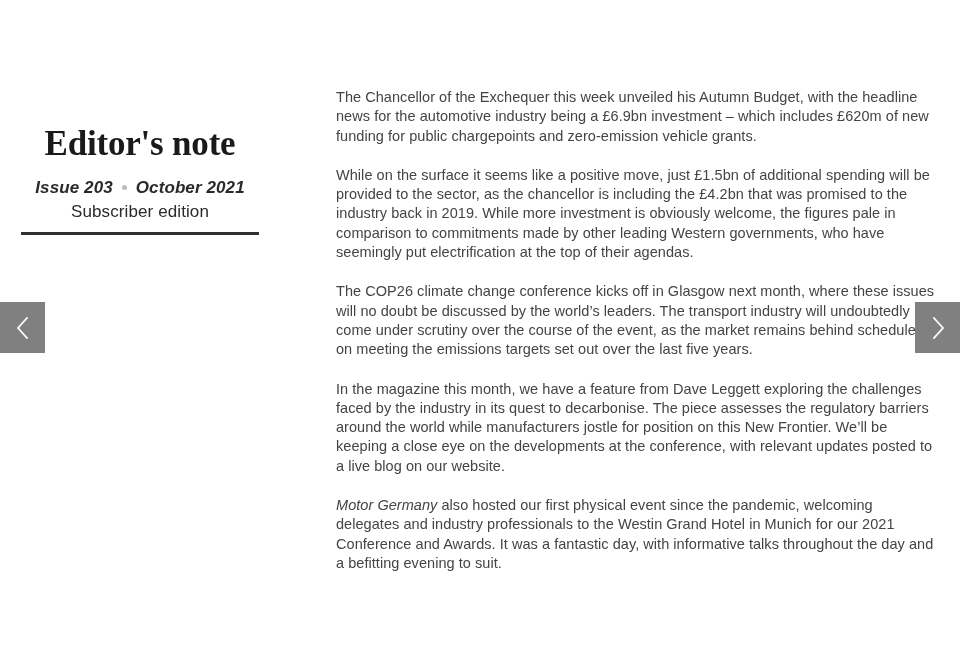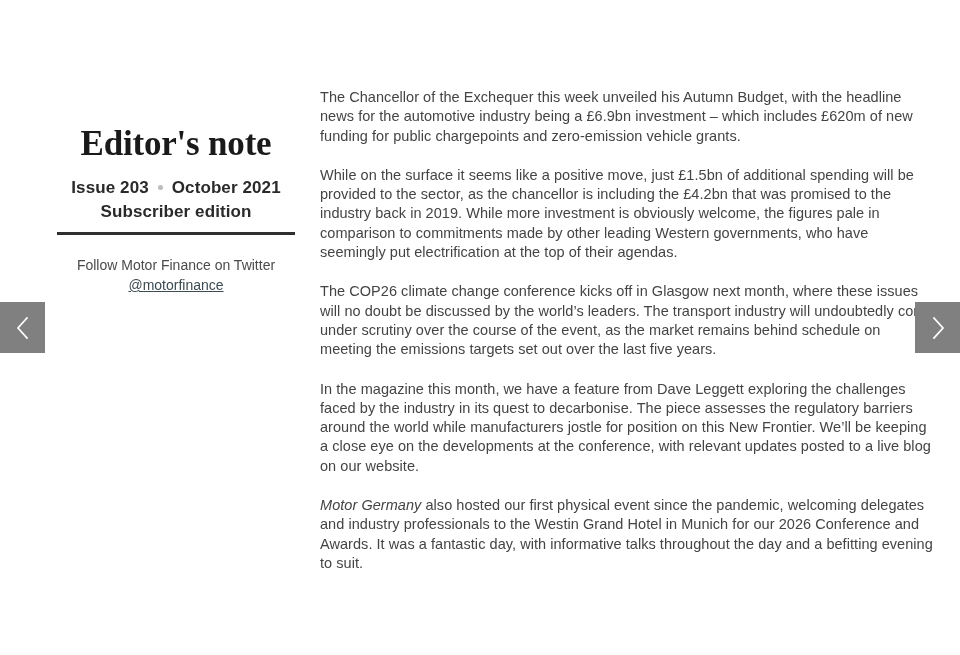--- a/index.html
+++ b/index.html
@@ -31,56 +31,56 @@
     height: 655px;
     box-sizing: border-box;
   }
 
   .masthead {
     position: absolute;
     left: 0;
     top: 122px;
     width: 280px;
     text-align: center;
-    margin-left: 36px;
   }
 
   .masthead-title {
     font-family: "Liberation Serif", "DejaVu Serif", serif;
     font-weight: bold;
     font-size: 35px;
     line-height: 44px;
     color: #1a1a1a;
     letter-spacing: -0.2px;
     margin: 0;
     padding: 0;
   }
 
   .issue-line {
     margin-top: 9px;
     font-size: 17px;
     font-weight: bold;
     color: #2a2a2a;
     line-height: 25px;
     letter-spacing: 0.1px;
+    font-style: italic;
   }
 
   .issue-sep {
     display: inline-block;
     width: 5px;
     height: 5px;
     border-radius: 50%;
     background: #bcbcbc;
     vertical-align: middle;
     margin: 0 9px 3px 9px;
   }
 
   .edition-line {
     font-size: 17px;
-    font-weight: bold;
+    font-weight: normal;
     color: #2a2a2a;
     line-height: 24px;
     letter-spacing: 0.1px;
   }
 
   .masthead-rule {
     margin: 8px auto 0 auto;
     width: 238px;
     height: 3px;
     background: #2f2f2f;
@@ -108,21 +108,21 @@
 
   
   .article {
     position: absolute;
     left: 320px;
     top: 88px;
     width: 616px;
   }
 
   .article p {
-    margin: 0 0 20px 0;
+    margin: 0 0 20px 16px;
     font-size: 14.5px;
     line-height: 19.3px;
     color: #444444;
     letter-spacing: 0.05px;
   }
 
   .article p:last-child {
     margin-bottom: 0;
   }
 
@@ -161,36 +161,32 @@
       <h1 class="masthead-title">Editor's note</h1>
 
       <div class="issue-line">
         <span>Issue 203</span><span class="issue-sep"></span><span>October 2021</span>
       </div>
 
       <div class="edition-line">Subscriber edition</div>
 
       <div class="masthead-rule"></div>
 
-      <div class="follow-block">
-        <span class="follow-label">Follow Motor Finance on Twitter</span>
-        <a class="follow-link" href="#">@motorfinance</a>
-      </div>
 
     </div>
   </div>
 
   <div class="article">
 
     <p>The Chancellor of the Exchequer this week unveiled his Autumn Budget, with the headline news for the automotive industry being a £6.9bn investment – which includes £620m of new funding for public chargepoints and zero-emission vehicle grants.</p>
     <p>While on the surface it seems like a positive move, just £1.5bn of additional spending will be provided to the sector, as the chancellor is including the £4.2bn that was promised to the industry back in 2019. While more investment is obviously welcome, the figures pale in comparison to commitments made by other leading Western governments, who have seemingly put electrification at the top of their agendas.</p>
     <p>The COP26 climate change conference kicks off in Glasgow next month, where these issues will no doubt be discussed by the world’s leaders. The transport industry will undoubtedly come under scrutiny over the course of the event, as the market remains behind schedule on meeting the emissions targets set out over the last five years.</p>
     <p>In the magazine this month, we have a feature from Dave Leggett exploring the challenges faced by the industry in its quest to decarbonise. The piece assesses the regulatory barriers around the world while manufacturers jostle for position on this New Frontier. We’ll be keeping a close eye on the developments at the conference, with relevant updates posted to a live blog on our website.</p>
 
-    <p><em>Motor Germany</em><span> also hosted our first physical event since the pandemic, welcoming delegates and industry professionals to the Westin Grand Hotel in Munich for our 2026 Conference and Awards. It was a fantastic day, with informative talks throughout the day and a befitting evening to suit.</span></p>
+    <p><em>Motor Germany</em><span> also hosted our first physical event since the pandemic, welcoming delegates and industry professionals to the Westin Grand Hotel in Munich for our 2021 Conference and Awards. It was a fantastic day, with informative talks throughout the day and a befitting evening to suit.</span></p>
 
 
   </div>
 
   <div class="nav-arrow prev">
     <span>
       <svg width="18" height="28" viewBox="0 0 18 28" aria-hidden="true">
         <polyline points="13,4 4,14 13,24" fill="none" stroke="#ffffff" stroke-width="1.7" stroke-linecap="square" stroke-linejoin="miter"></polyline>
       </svg>
     </span>

